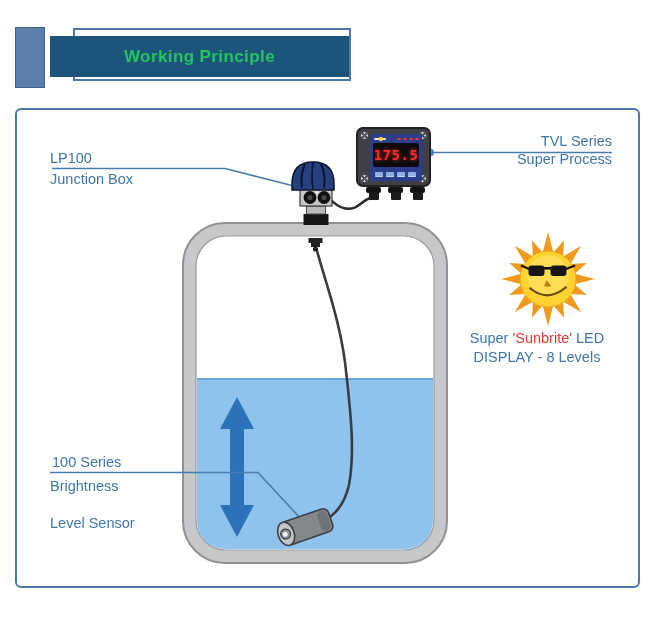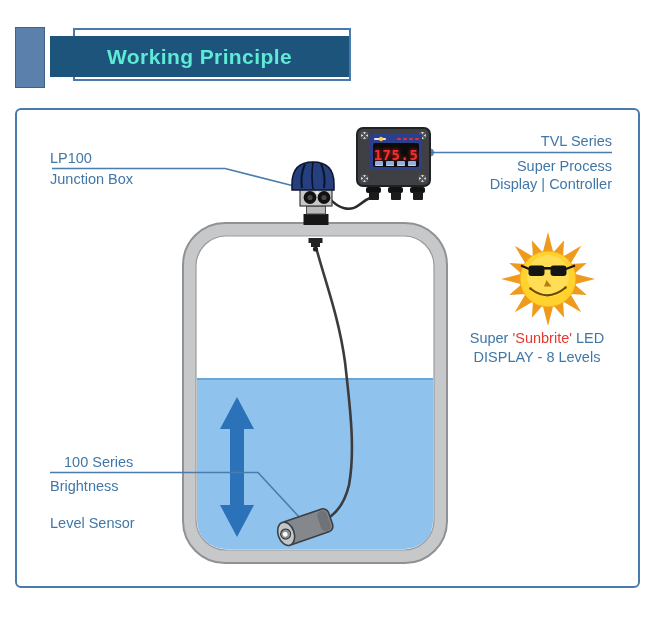--- a/index.html
+++ b/index.html
@@ -13,57 +13,57 @@
   body{font-family:"Liberation Sans",sans-serif}
   .page{position:relative;width:668px;height:618px;background:#fff;overflow:hidden}
 
   
   .accent-block{position:absolute;left:15px;top:27px;width:30px;height:61px;
     background:var(--banner-accent);border:1px solid #3f618c}
   .title-outline{position:absolute;left:73px;top:28px;width:278px;height:53px;
     border:2.5px solid var(--outline)}
   .title-banner{position:absolute;left:50px;top:36px;width:299px;height:41px;
     background:var(--banner-fill);display:flex;align-items:center;justify-content:center}
-  .title-banner span{color:#5eead4;font-size:21px;font-weight:bold;letter-spacing:.4px}
+  .title-banner span{color:#22c55e;font-size:17px;font-weight:bold;letter-spacing:.4px}
 
   
   .frame{position:absolute;left:15px;top:108px;width:625px;height:480px;
     border:2px solid var(--outline);border-radius:6px;background:#fff}
 
   svg.scene{position:absolute;left:0;top:0;width:668px;height:618px}
   .callout{stroke:var(--accent-line);stroke-width:1.6;fill:none}
   .liquid-fill{fill:var(--liquid)}
   .arrow-fill{fill:var(--arrow)}
   .ray-fill{fill:var(--sun-ray)}
   .sun-body{fill:var(--sun-yellow)}
 
   
   .label{position:absolute;color:var(--accent-text);font-size:14.5px;line-height:18px}
   .lbl-lp100-1{left:50px;top:149px}
   .lbl-lp100-2{left:50px;top:170px}
   .tvl-block{left:412px;top:132px;width:200px;text-align:right}
-  .tvl-block .l1{margin-bottom:7px}
+  .tvl-block .l1{}
   .sun-block{left:448px;top:329px;width:178px;text-align:center;line-height:19px}
   .sun-block .hl{color:var(--highlight-red)}
-  .lbl-s100-1{left:64px;top:453px}
+  .lbl-s100-1{left:52px;top:453px}
   .lbl-s100-2{left:50px;top:477px}
   .lbl-s100-3{left:50px;top:514px}
 
   
   .display-unit{position:absolute;left:356px;top:127px;width:75px;height:60px;
     background:#3e4043;border:2px solid #202124;border-radius:7px}
   .screw{position:absolute;width:9px;height:9px;border-radius:50%;
     background:
       linear-gradient(45deg,transparent 42%,#55575a 42%,#55575a 58%,transparent 58%),
       linear-gradient(-45deg,transparent 42%,#55575a 42%,#55575a 58%,transparent 58%),
       radial-gradient(circle at 35% 35%,#e4e5e7,#b9babd);
     border:1px solid #4b4d50}
   .screw.tl{left:2px;top:2px}.screw.tr{right:2px;top:2px}
   .screw.bl{left:2px;bottom:2px}.screw.br{right:2px;bottom:2px}
-  .face{position:absolute;left:12px;top:5px;width:52px;height:36px;background:#2b3f8c;border-radius:2px}
+  .face{position:absolute;left:12px;top:5px;width:52px;height:47px;background:#2b3f8c;border-radius:2px}
   .logo-dash{position:absolute;left:4px;top:4px;width:12px;height:2px;background:#e9e9e9;border-radius:1px}
   .logo-tick{position:absolute;left:9px;top:2.5px;width:4px;height:4px;background:#ffd23d;border-radius:1px;transform:rotate(20deg)}
   .leds{position:absolute;right:3px;top:4px;display:flex;gap:2px}
   .leds i{width:4px;height:2px;background:#e03434;border-radius:1px}
   .lcd{position:absolute;left:3px;top:9px;width:46px;height:24px;background:#0b0b0c;border-radius:2px;
     display:flex;align-items:center;justify-content:center}
   .lcd span{font-family:"DejaVu Sans Mono",monospace;font-weight:bold;font-size:14px;
     color:var(--led-red);letter-spacing:.5px;text-shadow:0 0 4px rgba(255,60,60,.85)}
   .keys{position:absolute;left:5px;bottom:4px;display:flex;gap:3px}
   .keys i{width:8px;height:5px;background:#8fb0dd;border-radius:1px;border-bottom:1px solid #c9d6ea}
@@ -197,21 +197,20 @@
         <div class="neck"></div>
       </div>
   </div>
 
   <div class="label lbl-lp100-1">LP100</div>
   <div class="label lbl-lp100-2">Junction Box</div>
 
   <div class="label tvl-block">
     <div class="l1">TVL Series</div>
     <div>Super Process</div>
-    <div>Display | Controller</div>
   </div>
 
   <div class="label sun-block">
     <div><span>Super </span><span class="hl">'Sunbrite'</span><span> LED</span></div>
     <div>DISPLAY - 8 Levels</div>
   </div>
 
   <div class="label lbl-s100-1">100 Series</div>
   <div class="label lbl-s100-2">Brightness</div>
   <div class="label lbl-s100-3">Level Sensor</div>

